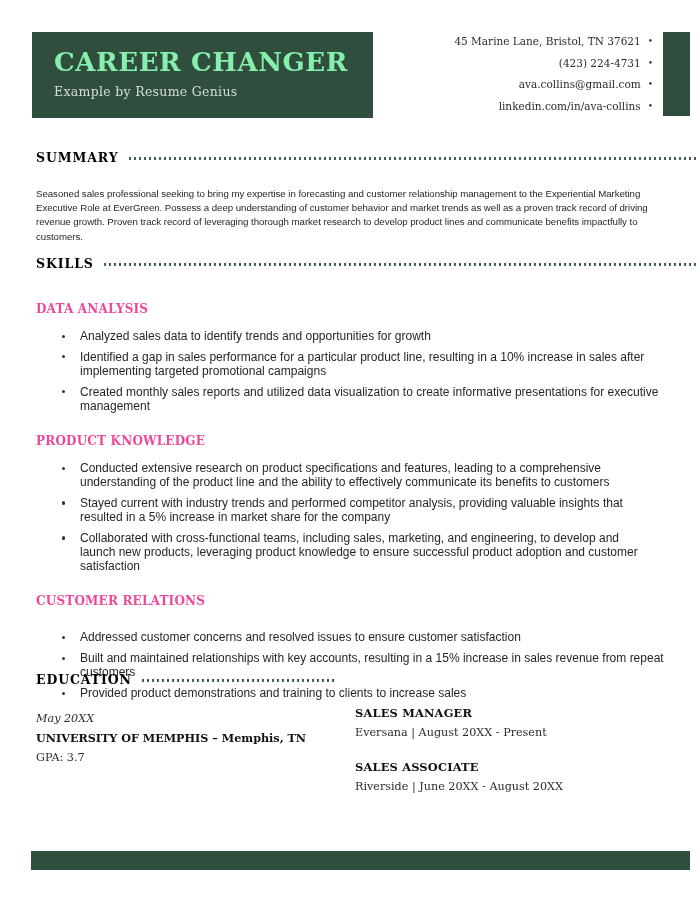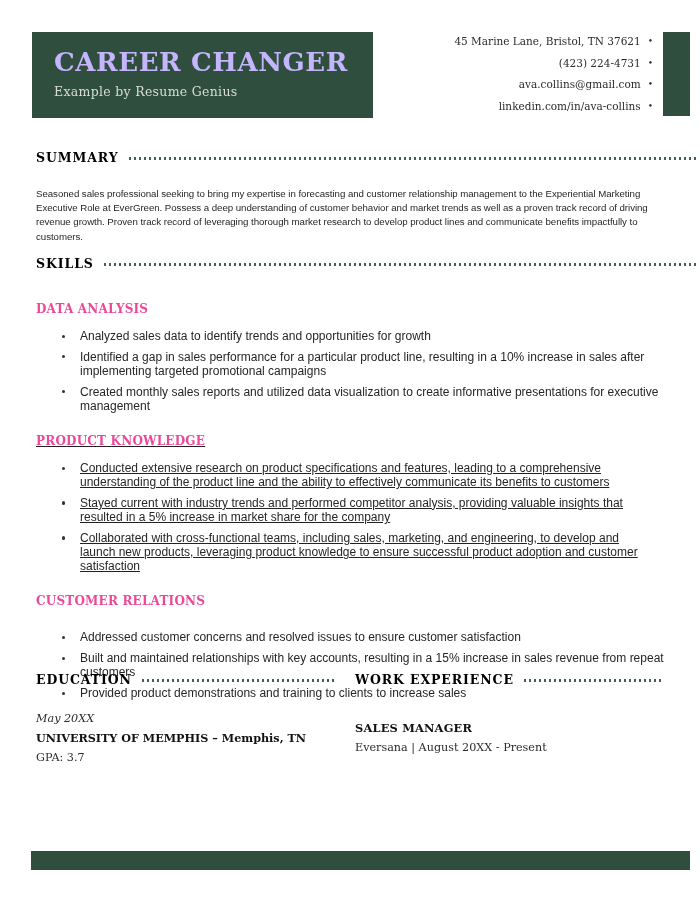--- a/index.html
+++ b/index.html
@@ -38,21 +38,21 @@
     height: 86px;
     background: #2f4e3e;
     box-sizing: border-box;
     padding: 14px 0 0 22px;
   }
   .name-title {
     font-family: "DejaVu Serif", "Liberation Serif", serif;
     font-weight: bold;
     font-size: 26px;
     letter-spacing: 0.6px;
-    color: #c4b5fd;
+    color: #86efac;
     line-height: 32px;
     white-space: nowrap;
   }
   .name-sub {
     font-family: "DejaVu Serif", "Liberation Serif", serif;
     font-size: 12.5px;
     color: #d7ddd6;
     line-height: 20px;
     margin-top: 4px;
     letter-spacing: 0.3px;
@@ -251,21 +251,21 @@
 
     <div style="margin-top:31px;">
       <div class="sub-head">DATA ANALYSIS</div>
       <ul class="bullets" style="margin-top:13px; width:640px;">
         <li>Analyzed sales data to identify trends and opportunities for growth</li>
         <li>Identified a gap in sales performance for a particular product line, resulting in a 10% increase in sales after implementing targeted promotional campaigns</li>
         <li>Created monthly sales reports and utilized data visualization to create informative presentations for executive management</li>
       </ul>
     </div>
 
-    <div style="margin-top:21px;text-decoration:underline;">
+    <div style="margin-top:21px;">
       <div class="sub-head">PRODUCT KNOWLEDGE</div>
       <ul class="bullets" style="margin-top:13px; width:615px;">
         <li>Conducted extensive research on product specifications and features, leading to a comprehensive understanding of the product line and the ability to effectively communicate its benefits to customers</li>
         <li>Stayed current with industry trends and performed competitor analysis, providing valuable insights that resulted in a 5% increase in market share for the company</li>
         <li>Collaborated with cross-functional teams, including sales, marketing, and engineering, to develop and launch new products, leveraging product knowledge to ensure successful product adoption and customer satisfaction</li>
       </ul>
     </div>
 
     <div style="margin-top:21px;">
       <div class="sub-head">CUSTOMER RELATIONS</div>
@@ -283,26 +283,26 @@
       <span class="sec-dots"></span>
     </div>
     <div style="margin-top:22px;">
       <div class="entry-serif entry-italic">May 20XX</div>
       <div class="entry-serif entry-bold">UNIVERSITY OF MEMPHIS – Memphis, TN</div>
       <div class="entry-serif">GPA: 3.7</div>
     </div>
   </div>
 
   <div class="col-right">
-    <div class="sec-head">
-      <span class="sec-title">WORK EXPERIENCE</span>
-      <span class="sec-dots"></span>
-    </div>
     <div style="margin-top:32px;">
       <div class="job-title">SALES MANAGER</div>
       <div class="job-meta">Eversana | August 20XX - Present</div>
     </div>
     <div class="job-gap"></div>
+    <div>
+      <div class="job-title">SALES ASSOCIATE</div>
+      <div class="job-meta">Riverside | June 20XX - August 20XX</div>
+    </div>
   </div>
 
   <div class="footer-bar"></div>
 
 </div>
 
 </body></html>

